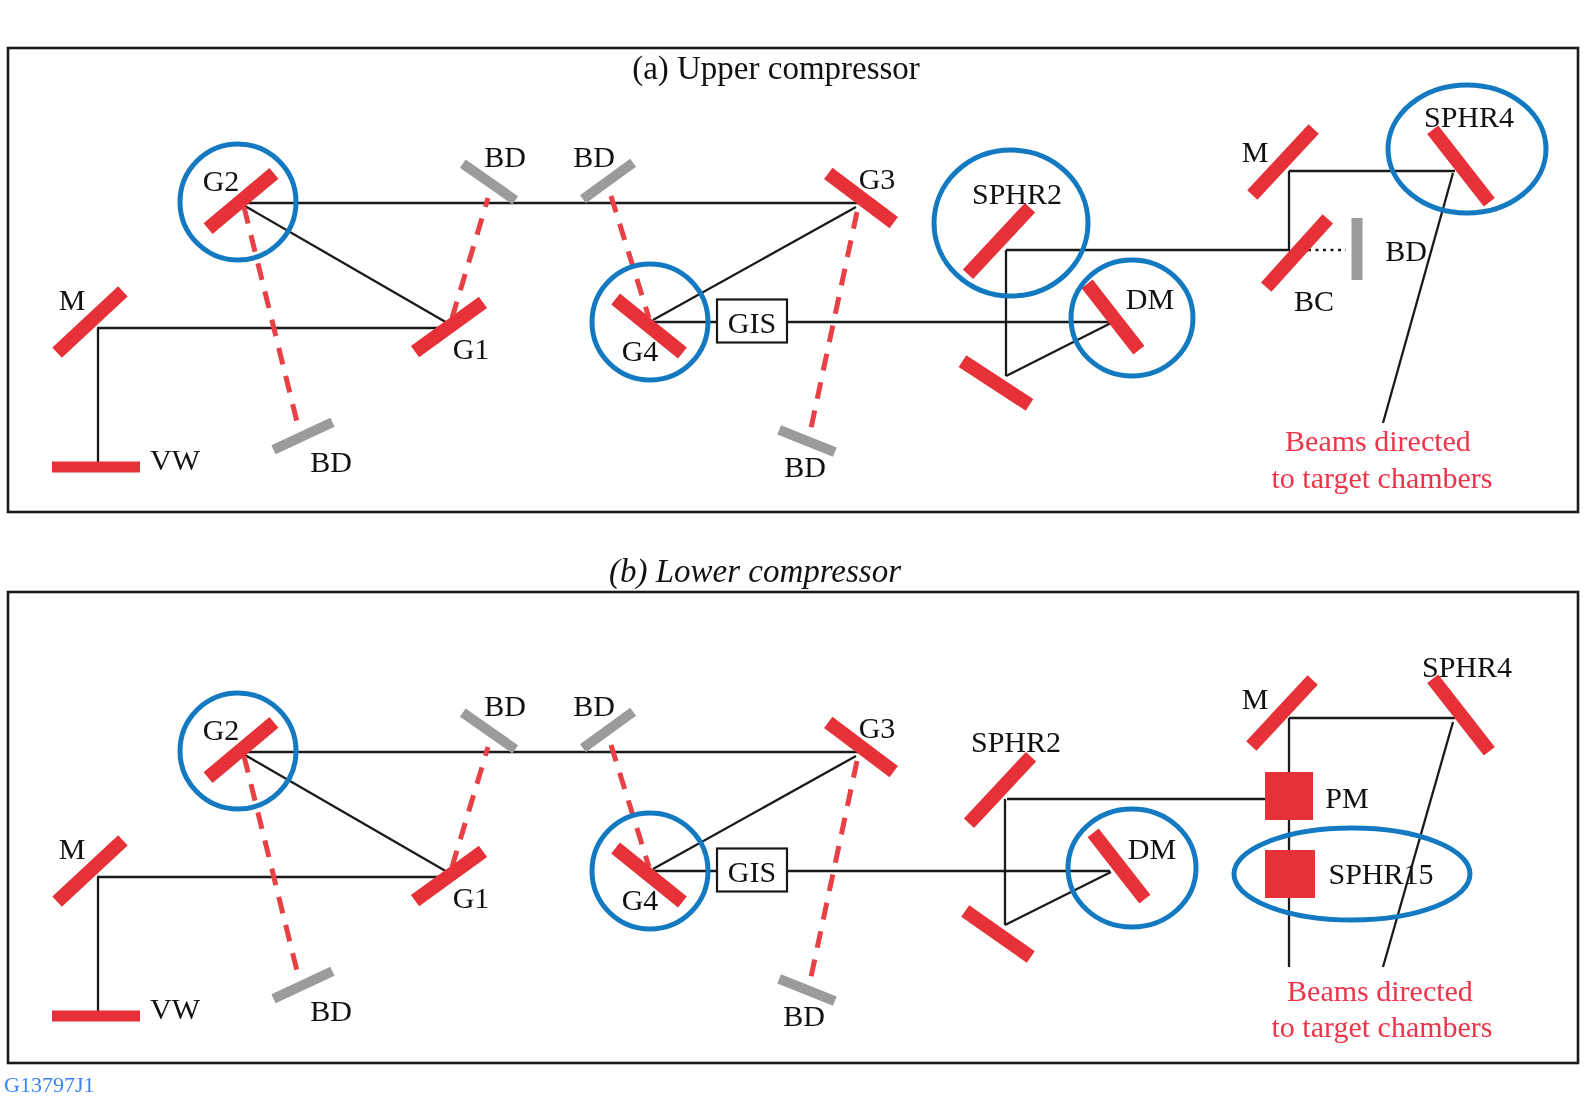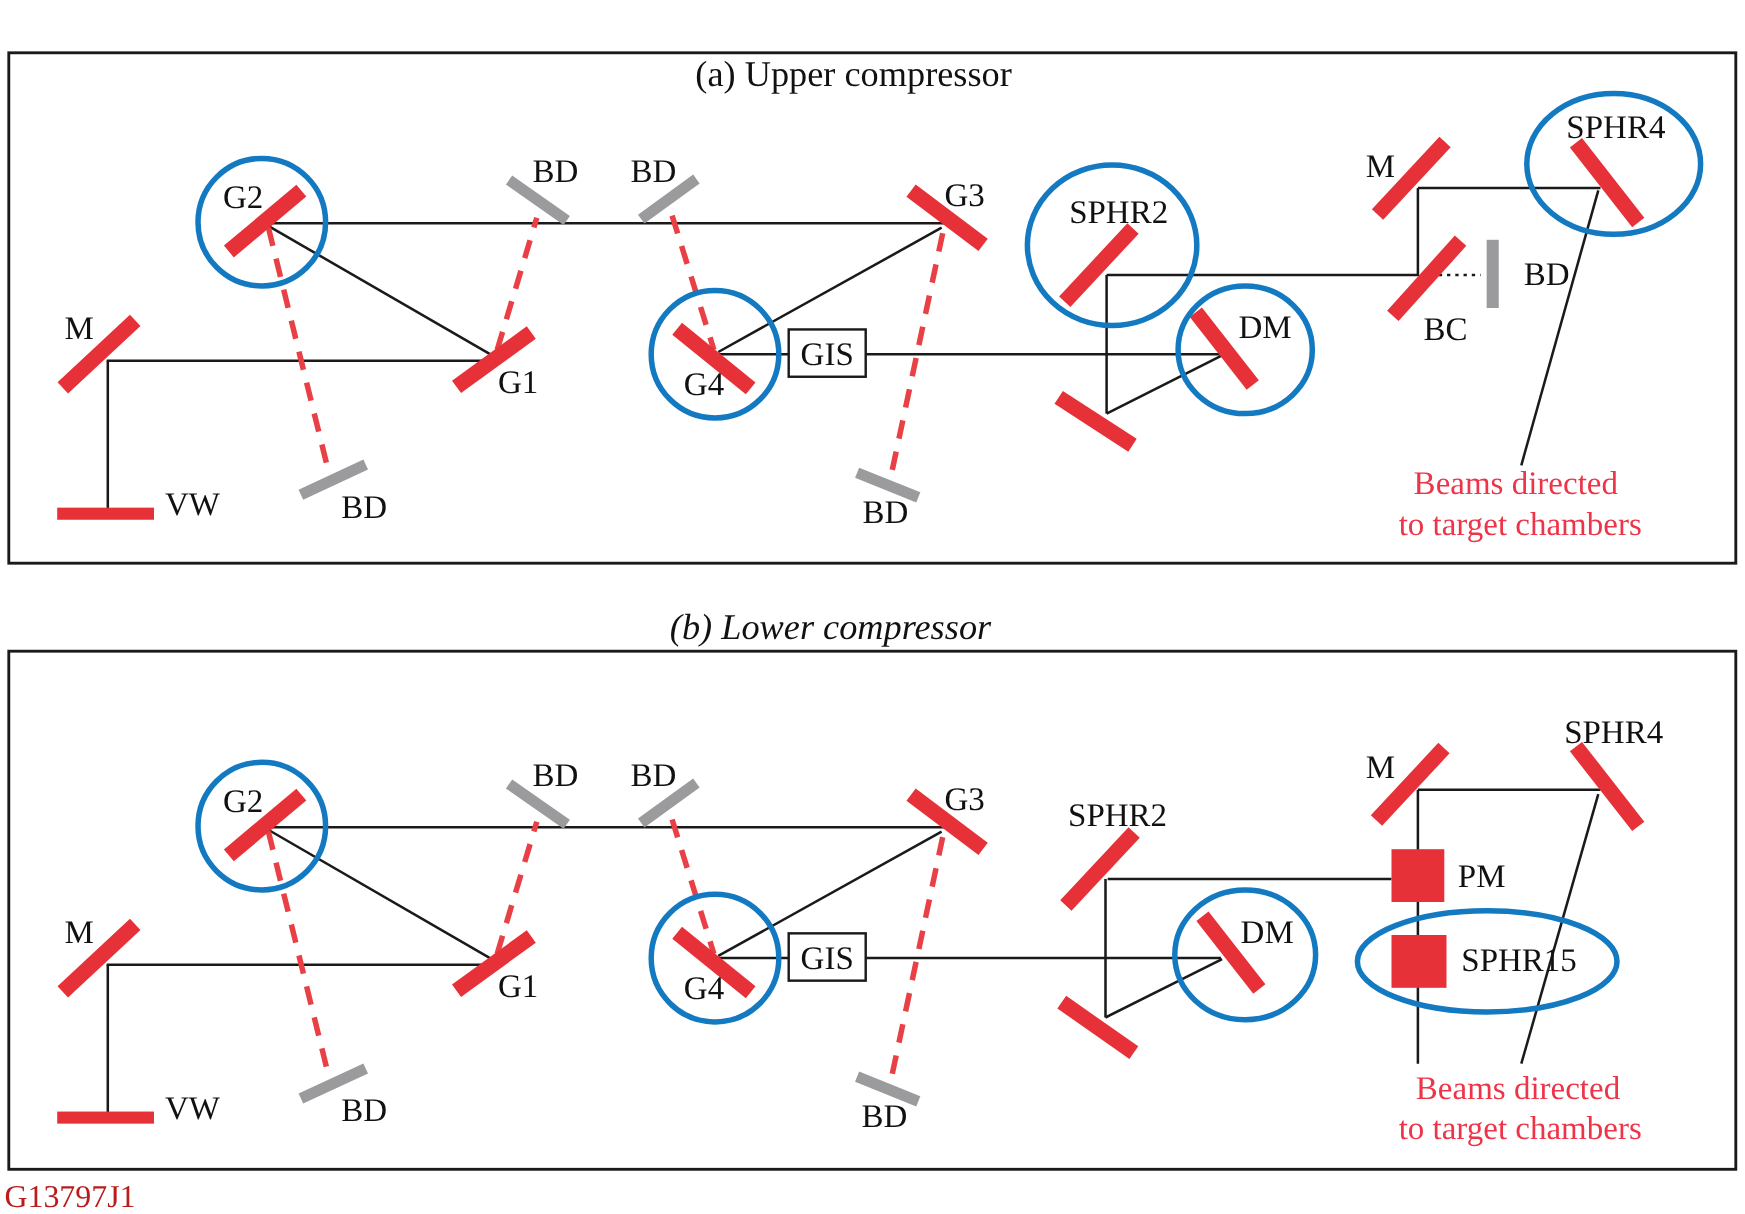--- a/index.html
+++ b/index.html
@@ -17,21 +17,21 @@
   .bar.red{fill:var(--red);}
   .bar.gray{fill:var(--gray);}
   .box.outline{fill:#ffffff;stroke:var(--line);stroke-width:2.2;}
   .box.red{fill:var(--red);stroke:none;}
   .ring{fill:none;stroke:var(--blue);stroke-width:5;}
   .lbl{font-family:"Liberation Serif",serif;font-size:30px;fill:#111;
        text-anchor:middle;dominant-baseline:central;}
   .lbl.red{fill:var(--red-text);}
   .title{position:absolute;transform:translateX(-50%);font-size:33px;color:#111;
          white-space:nowrap;}
-  .figure-id{position:absolute;font-size:29px;color:#b91c1c;}
+  .figure-id{position:absolute;font-size:22px;color:#3b82f6;}
 </style>
 </head>
 <body>
 
 <div class="stage">
   <svg id="diagram" width="1586" height="1104" viewBox="0 0 1586 1104">
       <g>
         <rect x="8" y="48" width="1570" height="464" class="frame"></rect>
         <line x1="243" y1="203" x2="858" y2="203" class="beam "></line>
         <line x1="245" y1="206" x2="449" y2="324" class="beam "></line>

